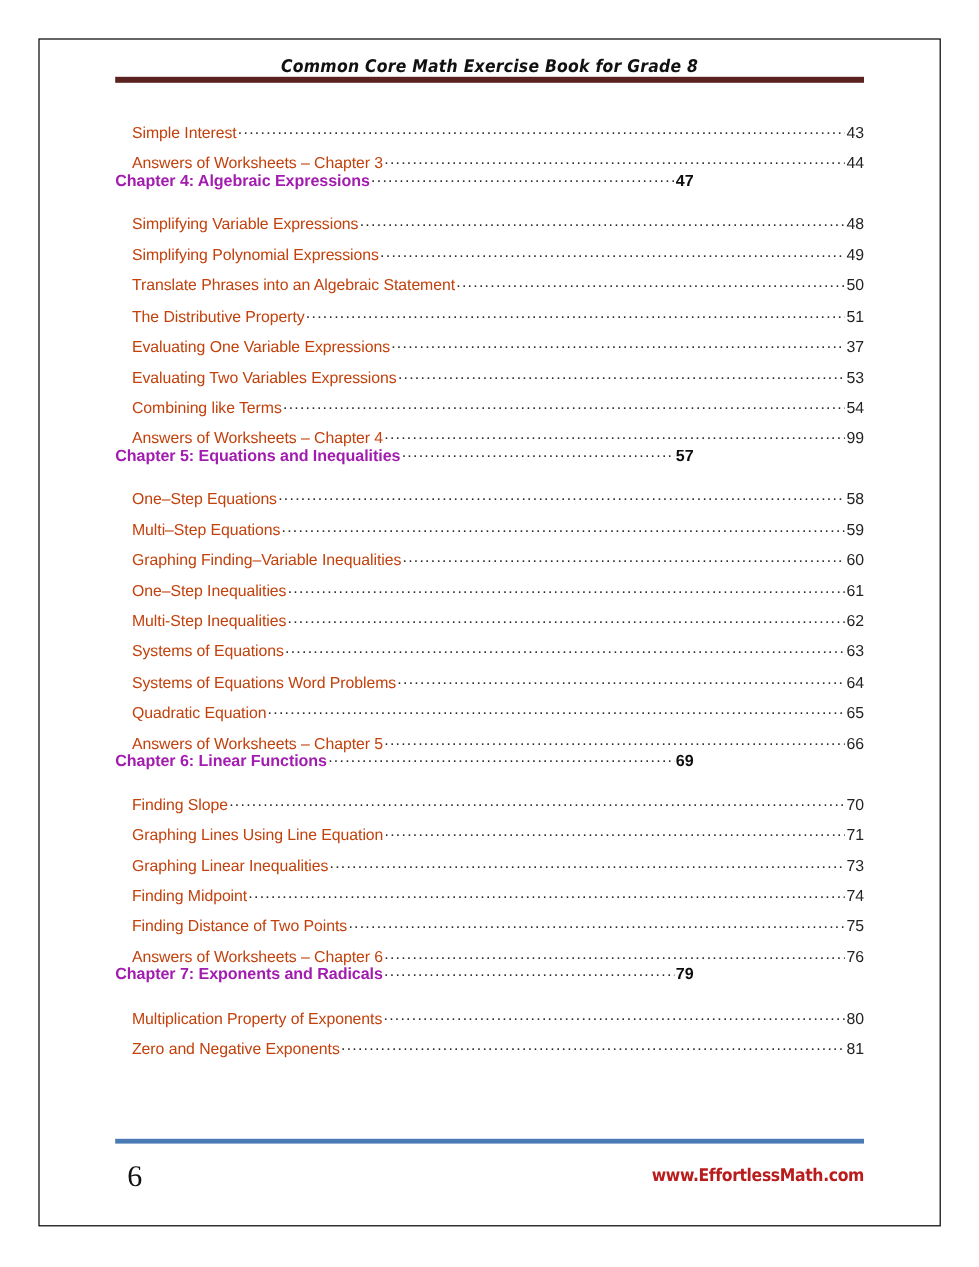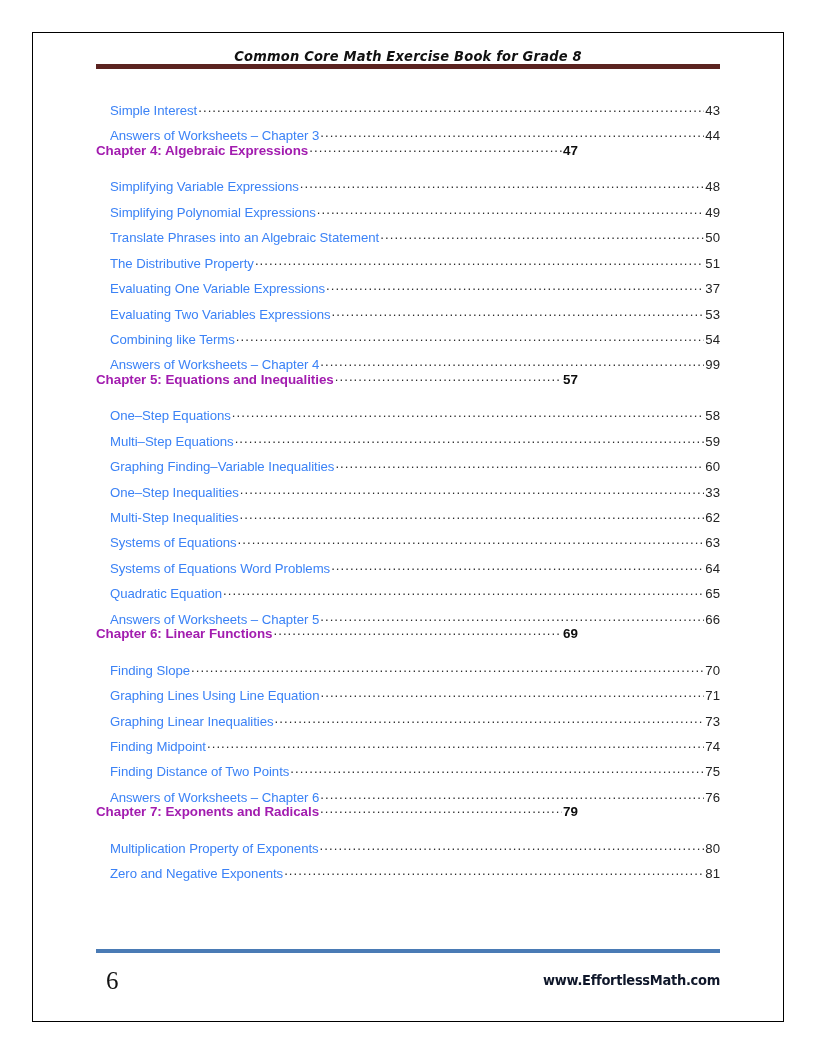--- a/index.html
+++ b/index.html
@@ -130,21 +130,21 @@
     padding-right: 142px;
   }
 
   
   .row-entry {
     padding-left: 14px;
     padding-right: 0;
   }
   .row-entry .toc-label {
     font-weight: normal;
-    color: #3b82f6;
+    color: #c2410c;
   }
   .row-entry .toc-page {
     font-weight: normal;
     color: #232323;
     margin-top: 12px;
   }
 
   
   .footer-rule {
     position: absolute;
@@ -169,21 +169,21 @@
     font-size: 25px;
     color: #111111;
     line-height: 1;
     padding-left: 10px;
   }
   .footer-site {
     font-family: "DejaVu Sans Condensed", "Liberation Sans Narrow", "Liberation Sans", sans-serif;
     font-size: 14.5px;
     font-weight: bold;
     letter-spacing: -0.3px;
-    color: #0f172a;
+    color: #b91c1c;
   }
 </style>
 </head>
 <body>
 
 <div class="page">
 
   <div class="page-frame"></div>
 
   <div class="content">
@@ -265,21 +265,21 @@
           <span class="toc-page">59</span>
         </div>
         <div class="toc-row row-entry">
           <span class="toc-label">Graphing Finding–Variable Inequalities</span>
           <span class="toc-leader"></span>
           <span class="toc-page">60</span>
         </div>
         <div class="toc-row row-entry">
           <span class="toc-label">One–Step Inequalities</span>
           <span class="toc-leader"></span>
-          <span class="toc-page">33</span>
+          <span class="toc-page">61</span>
         </div>
         <div class="toc-row row-entry">
           <span class="toc-label">Multi-Step Inequalities</span>
           <span class="toc-leader"></span>
           <span class="toc-page">62</span>
         </div>
         <div class="toc-row row-entry">
           <span class="toc-label">Systems of Equations</span>
           <span class="toc-leader"></span>
           <span class="toc-page">63</span>

